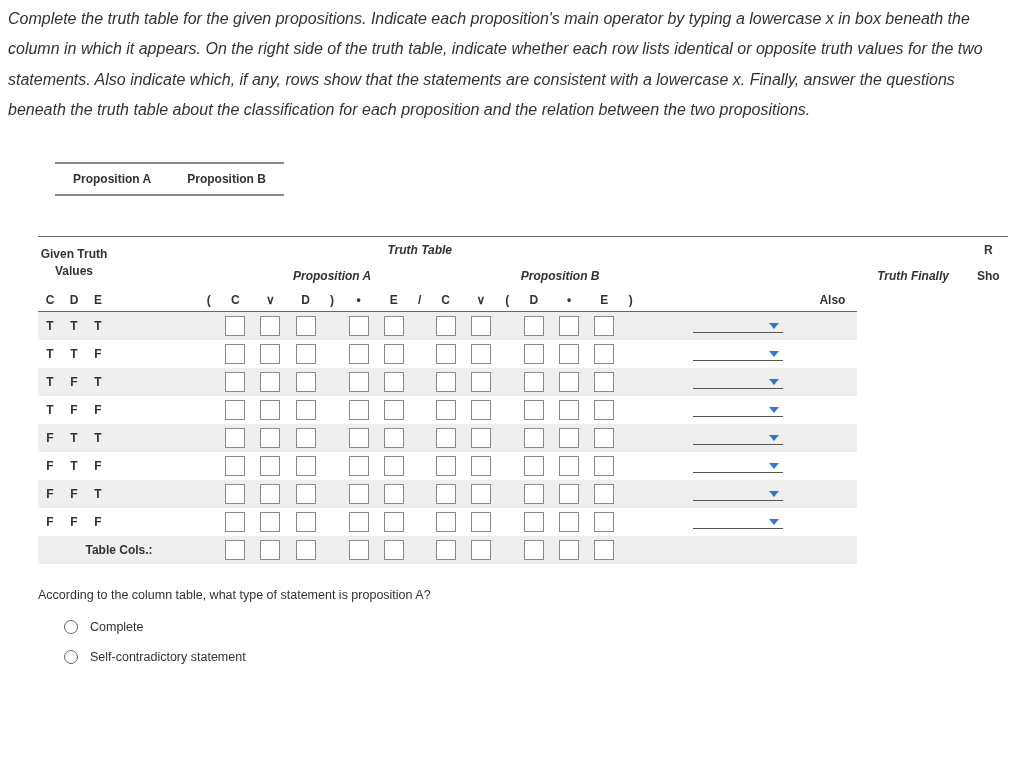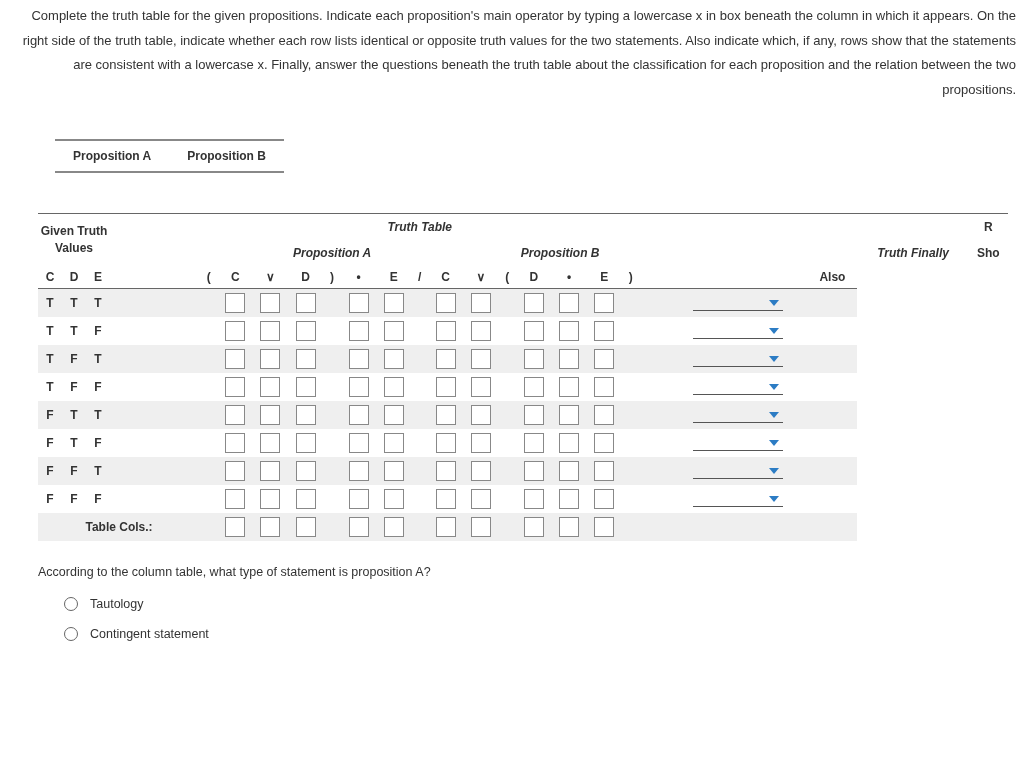--- a/index.html
+++ b/index.html
@@ -7,23 +7,23 @@
     margin: 0;
     padding: 0;
     font-family: Verdana, Arial, sans-serif;
     font-size: 12px;
     color: #333;
     background: #fff;
     width: 1024px;
   }
   .instructions {
     padding: 4px 8px 16px 8px;
+    font-style: italic;
     line-height: 1.9;
-    font-size: 13px;
-    text-align: right;
+    font-size: 16px;
   }
   .prop-table {
     margin: 20px 0 40px 55px;
     border-collapse: collapse;
   }
   .prop-table th, .prop-table td {
     padding: 8px 18px;
     text-align: center;
     font-size: 12px;
   }
@@ -383,19 +383,19 @@
           <td></td>
         </tr>
       </tbody>
 </table>
 </div>
 
 <div class="question">According to the column table, what type of statement is proposition A?</div>
 <div class="options">
   <div class="opt">
     <span class="radio"></span>
-    <span>Tautology</span>
+    <span>Complete</span>
   </div>
   <div class="opt">
     <span class="radio"></span>
-    <span>Contingent statement</span>
+    <span>Self-contradictory statement</span>
   </div>
 </div>
 
 </body></html>

